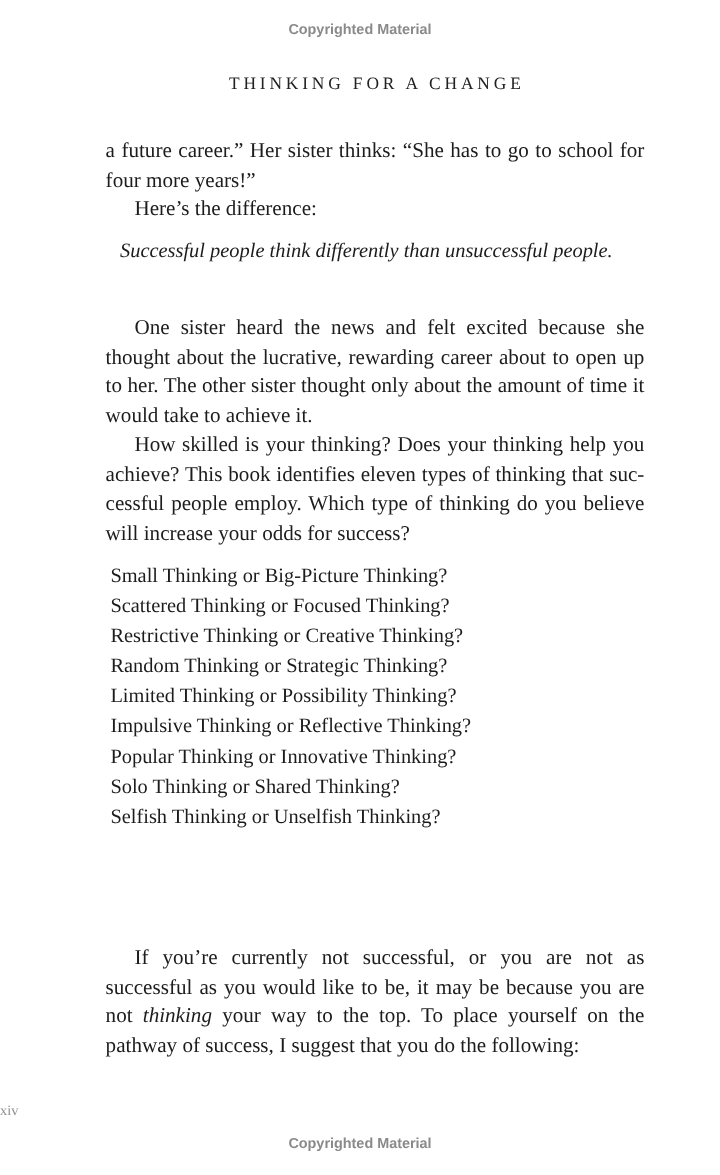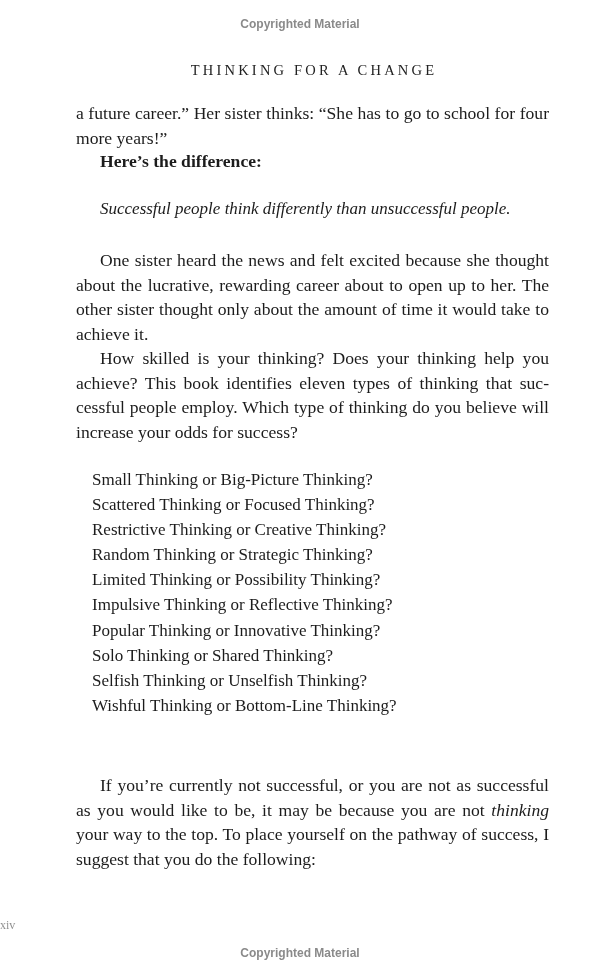--- a/index.html
+++ b/index.html
@@ -20,26 +20,26 @@
     font-size: 12px; color: #333; opacity: 0.55;
   }
   .running-head {
     position: absolute; top: 62px; left: 0; width: 628px; text-align: center;
     font-size: 14.5px; letter-spacing: 3.2px; color: #222;
   }
   .text {
     position: absolute; left: 76px; width: 473px;
     font-size: 17.6px; line-height: 24.6px;
   }
-  .text p { margin: 0; text-align: justify; }
+  .text p { margin: 12px; text-align: justify; }
   .indent { text-indent: 24px; }
   .noindent { text-indent: 0; }
   .last { text-align-last: left; }
   .p1 { top: 101px; }
-  .p2 { top: 149px; font-weight: bold; }
+  .p2 { top: 149px; }
   .quote {
     position: absolute; top: 197px; left: 100px; width: 440px;
     font-style: italic; font-size: 17px; line-height: 24px;
   }
   .p3 { top: 248px; }
   .p4 { top: 346px; }
   .list {
     position: absolute; top: 467px; left: 92px; width: 380px;
     font-size: 17px; line-height: 25.1px; margin: 0; padding: 0; list-style: none;
   }
@@ -75,21 +75,20 @@
 <ul class="list">
   <li>Small Thinking or Big-Picture Thinking?</li>
   <li>Scattered Thinking or Focused Thinking?</li>
   <li>Restrictive Thinking or Creative Thinking?</li>
   <li>Random Thinking or Strategic Thinking?</li>
   <li>Limited Thinking or Possibility Thinking?</li>
   <li>Impulsive Thinking or Reflective Thinking?</li>
   <li>Popular Thinking or Innovative Thinking?</li>
   <li>Solo Thinking or Shared Thinking?</li>
   <li>Selfish Thinking or Unselfish Thinking?</li>
-  <li>Wishful Thinking or Bottom-Line Thinking?</li>
 </ul>
 
 <div class="text p5">
   <p class="indent last"><span>If you’re currently not successful, or you are not as successful as you would like to be, it may be because you are not </span><em>thinking</em><span> your way to the top. To place yourself on the pathway of success, I suggest that you do the following:</span></p>
 </div>
 
 <div class="page-num">xiv</div>
 <div class="watermark wm-bottom">Copyrighted Material</div>
 
 </body></html>

